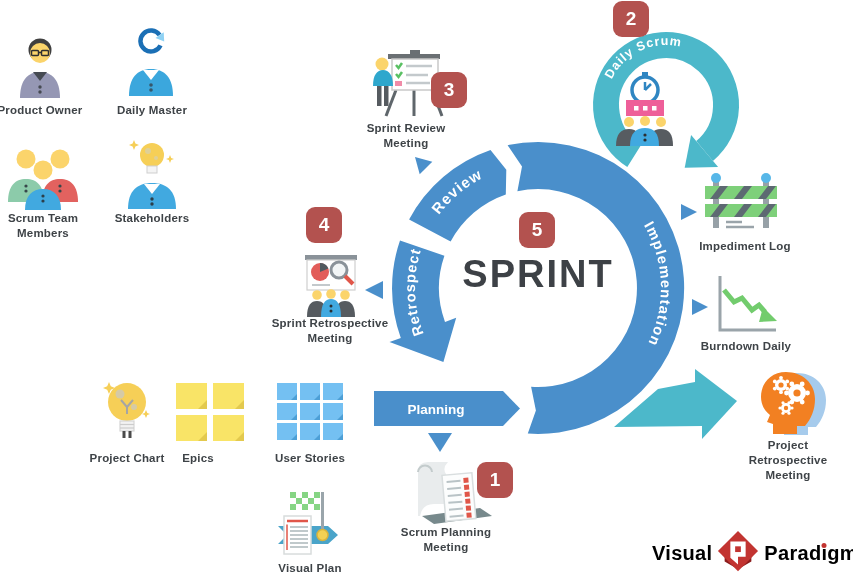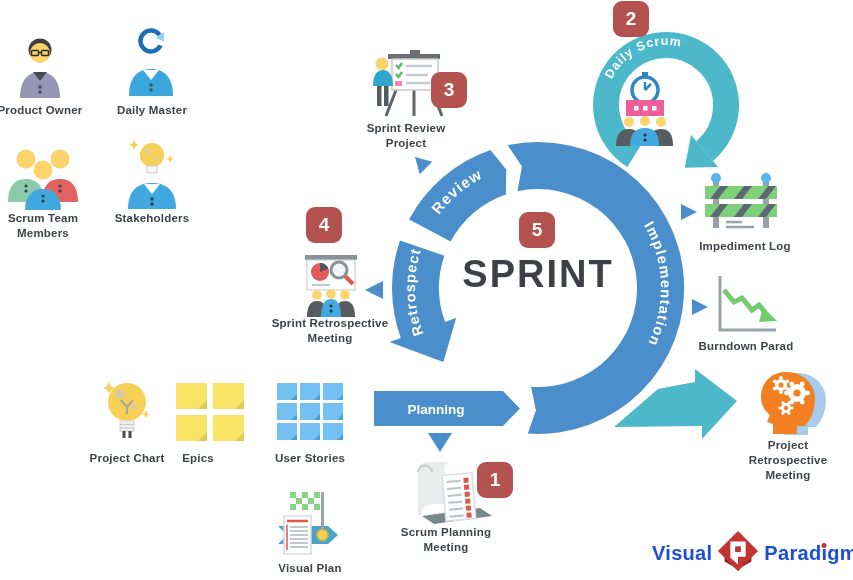--- a/index.html
+++ b/index.html
@@ -5,21 +5,21 @@
   html,body{margin:0;padding:0;background:#fff;}
   .wrap{position:relative;width:853px;height:580px;background:#fff;overflow:hidden;
         font-family:"Liberation Sans",sans-serif;}
   .scene{position:absolute;left:0;top:0;}
   .lbl{position:absolute;text-align:center;font-size:11.5px;font-weight:bold;
        color:#3e4347;line-height:1.3;white-space:pre-line;letter-spacing:.2px;}
   .badge{position:absolute;width:36px;height:36px;border-radius:9px;background:#b3524f;
          color:#fff;font-size:19px;font-weight:bold;text-align:center;line-height:36px;}
   .ic{position:absolute;}
   .logo{position:absolute;left:652px;top:530px;display:flex;align-items:center;}
-  .logo .word{font-size:20px;font-weight:bold;color:#1d4ed8;letter-spacing:.3px;}
+  .logo .word{font-size:20px;font-weight:bold;color:#000000;letter-spacing:.3px;}
   .logo svg{margin:0 5px;}
   .idot{position:relative;}
   .idot::after{content:"";position:absolute;left:50%;transform:translateX(-50%);
        top:1.5px;width:5px;height:5px;border-radius:50%;background:#c23431;}
 </style>
 </head>
 <body>
 
 <div class="wrap">
 
@@ -365,25 +365,25 @@
   <div class="lbl" style="left:-7px;top:211px;width:100px">Scrum Team
 Members</div>
   <div class="lbl" style="left:102px;top:211px;width:100px">Stakeholders</div>
   <div class="lbl" style="left:77px;top:451px;width:100px">Project Chart</div>
   <div class="lbl" style="left:148px;top:451px;width:100px">Epics</div>
   <div class="lbl" style="left:260px;top:451px;width:100px">User Stories</div>
   <div class="lbl" style="left:260px;top:561px;width:100px">Visual Plan</div>
   <div class="lbl" style="left:396px;top:525px;width:100px">Scrum Planning
 Meeting</div>
   <div class="lbl" style="left:356px;top:121px;width:100px">Sprint Review
-Project</div>
+Meeting</div>
   <div class="lbl" style="left:270px;top:316px;width:120px">Sprint Retrospective
 Meeting</div>
   <div class="lbl" style="left:695px;top:239px;width:100px">Impediment Log</div>
-  <div class="lbl" style="left:696px;top:339px;width:100px">Burndown Parad</div>
+  <div class="lbl" style="left:696px;top:339px;width:100px">Burndown Daily</div>
   <div class="lbl" style="left:728px;top:438px;width:120px">Project Retrospective
 Meeting</div>
 
   <div class="logo">
     <span class="word">Visual</span>
     <svg width="42" height="46" viewBox="0 0 44 48">
       <polygon points="22,34 36,27 36,33 22,41 8,33 8,27" fill="#8c1d1d"></polygon>
       <polygon points="22,1 43,22 22,43 1,22" fill="#c23431"></polygon>
       <path d="M14,12 L30,12 L30,28 L22,28 L22,36 L14,29 Z" fill="#ffffff"></path>
       <rect x="19" y="17" width="6" height="6" fill="#c23431"></rect>

